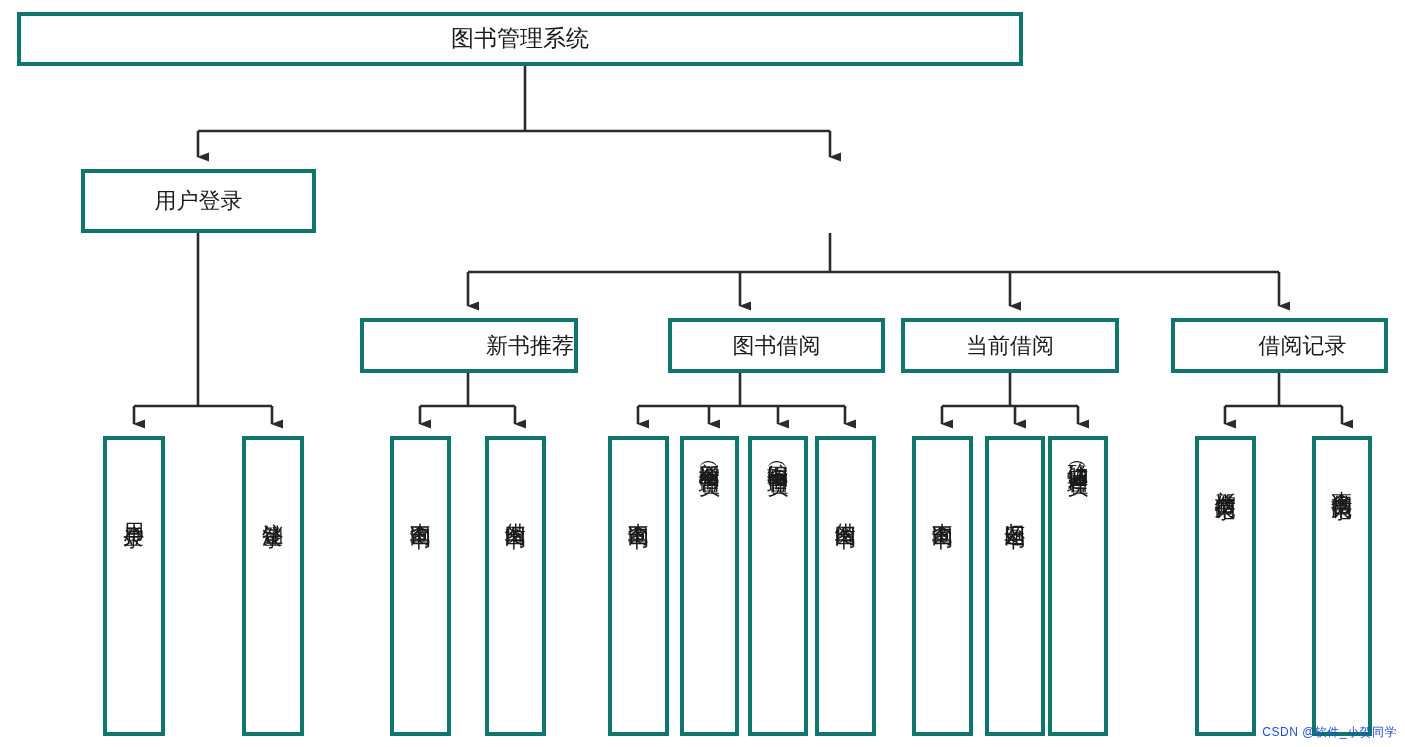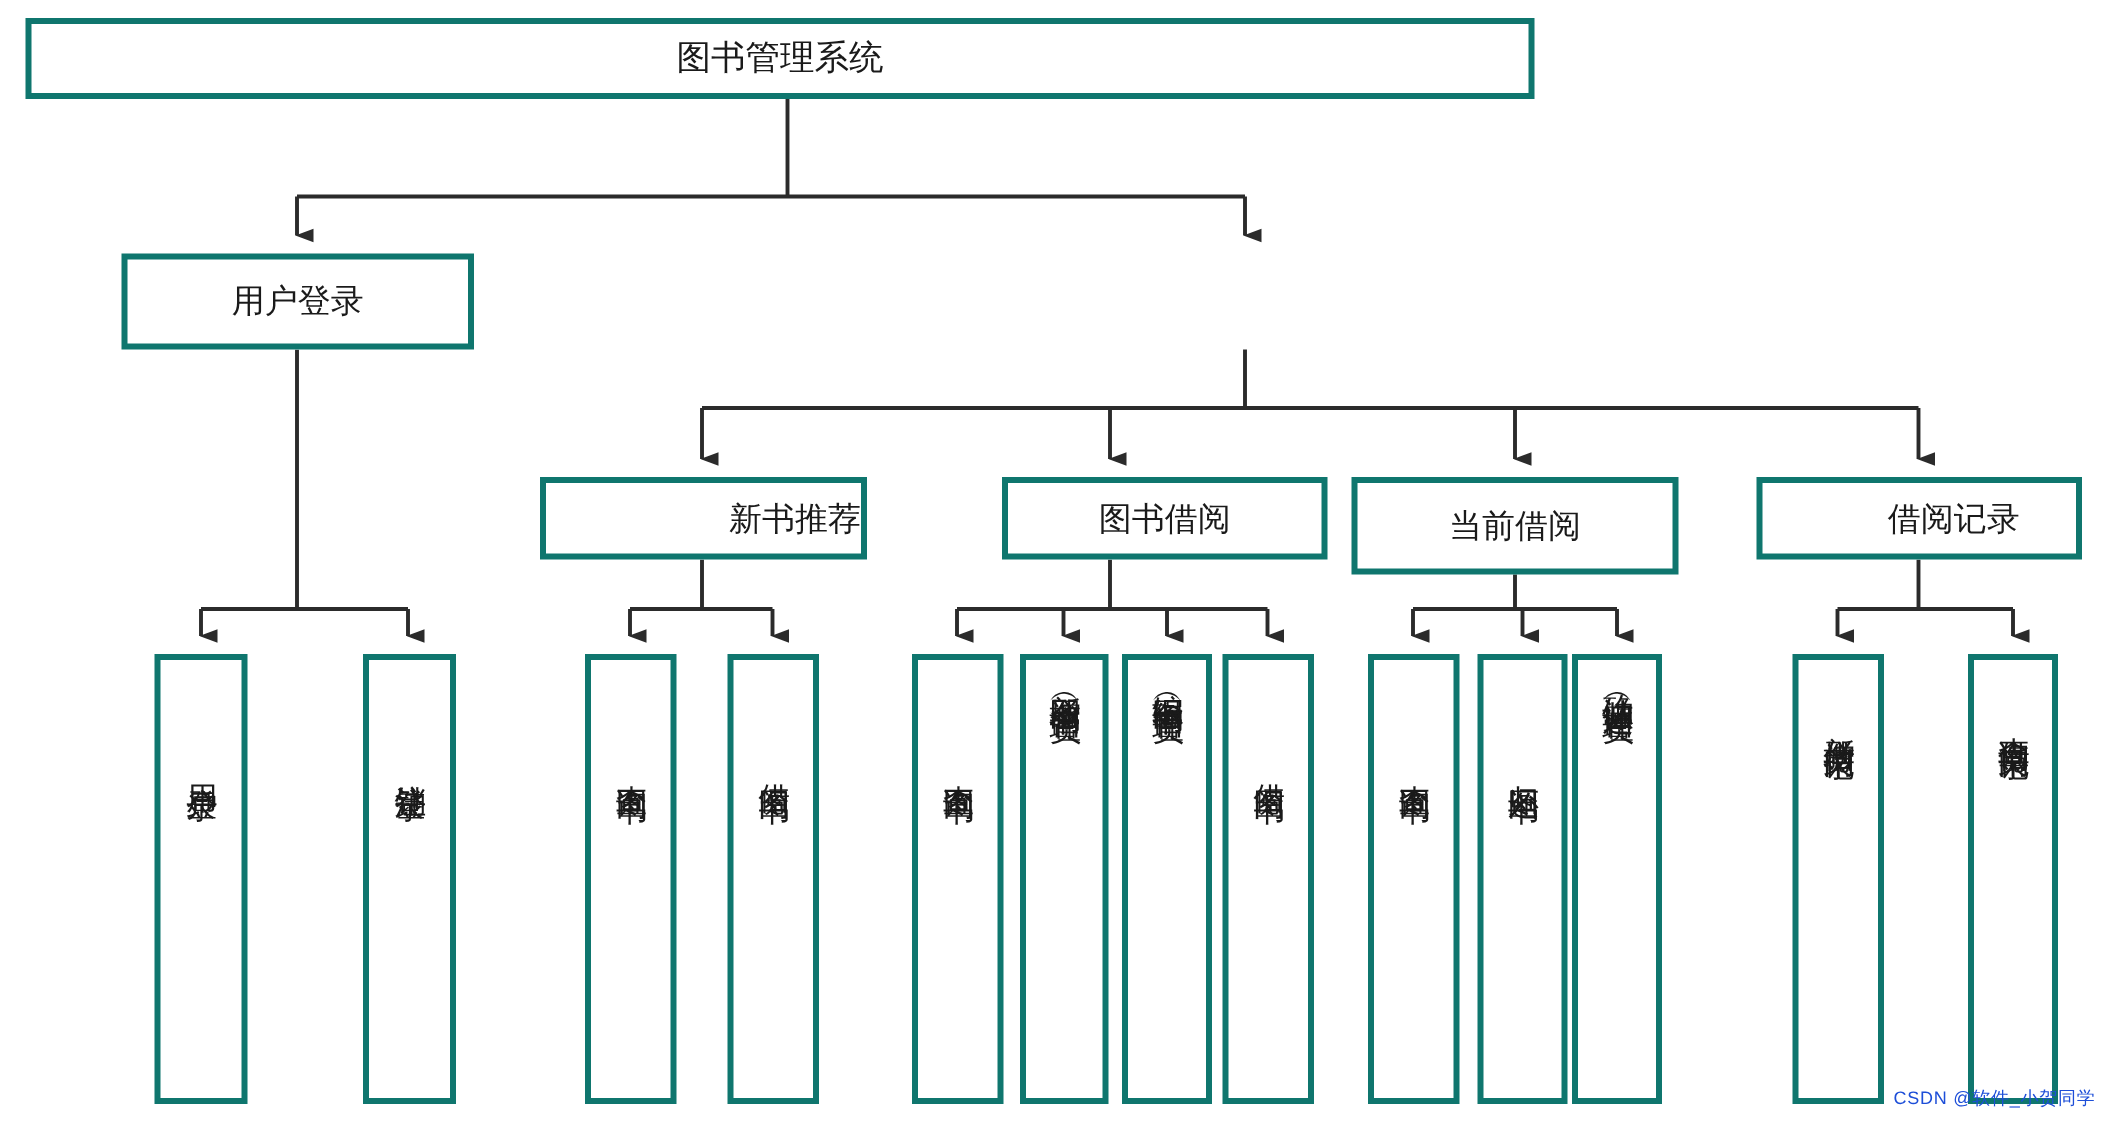--- a/index.html
+++ b/index.html
@@ -141,21 +141,21 @@
   <div class="node h" style="left:81px; top:169px; width:235px; height:64px;">
     <span class="label">用户登录</span>
   </div>
 
   <div class="node h" style="left:360px; top:318px; width:218px; height:55px;justify-content:flex-end;">
     <span class="label">新书推荐</span>
   </div>
   <div class="node h" style="left:632px; top:318px; width:217px; height:55px;margin-left:36px;">
     <span class="label">图书借阅</span>
   </div>
-  <div class="node h" style="left:901px; top:318px; width:218px; height:65px;align-items:center;">
+  <div class="node h" style="left:901px; top:318px; width:218px; height:55px;align-items:center;">
     <span class="label">当前借阅</span>
   </div>
   <div class="node h" style="left:1171px; top:318px; width:217px; height:55px;padding-left:46px;">
     <span class="label">借阅记录</span>
   </div>
 
   <div class="node leaf short" style="left:103px; top:436px; width:62px; height:300px;">
     <span class="label">用户登录</span>
   </div>
   <div class="node leaf short" style="left:242px; top:436px; width:62px; height:300px;">

